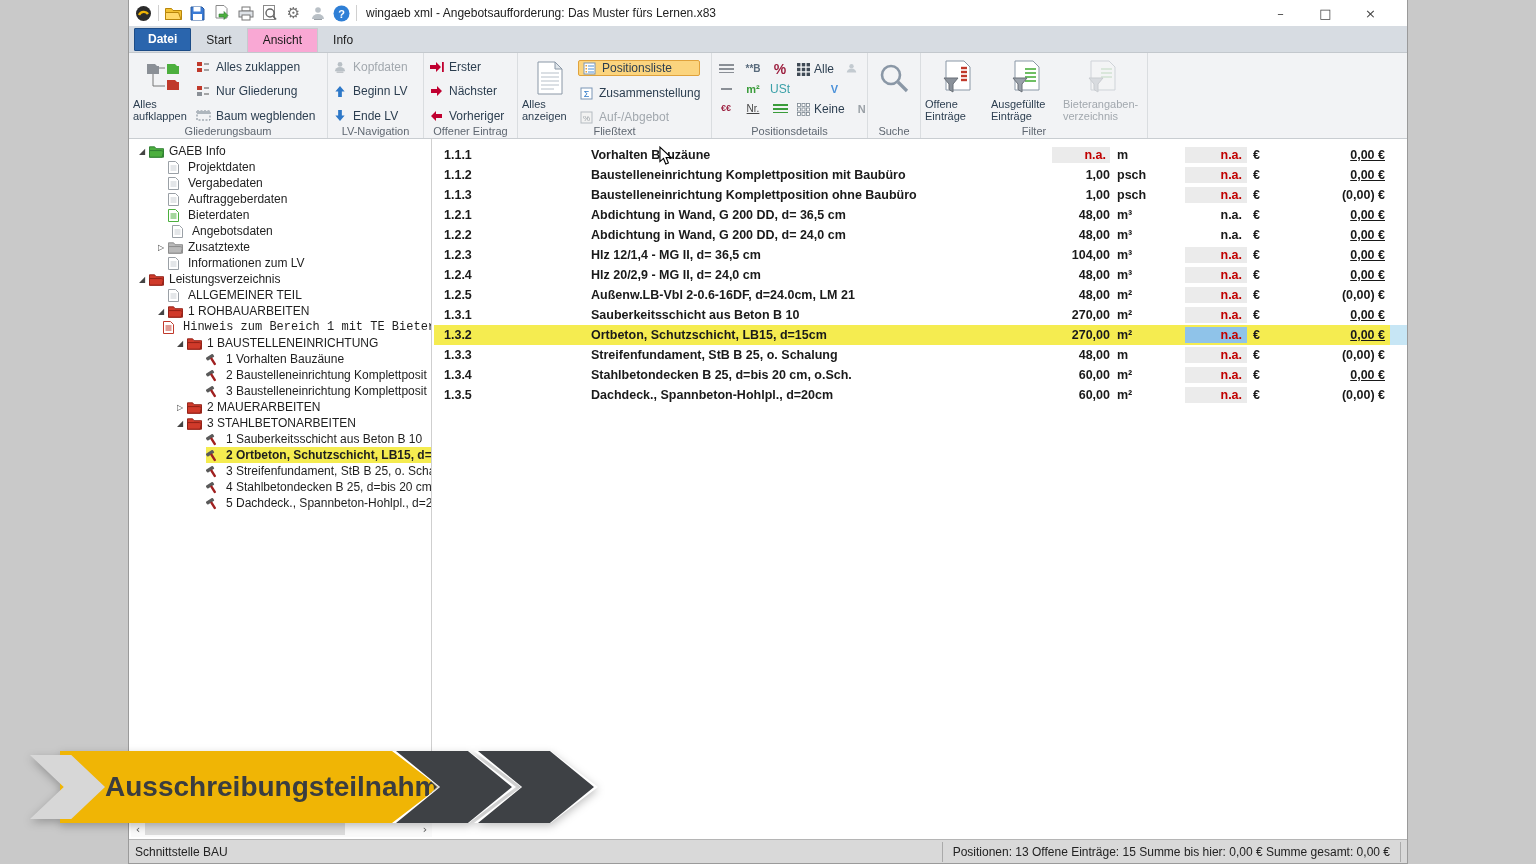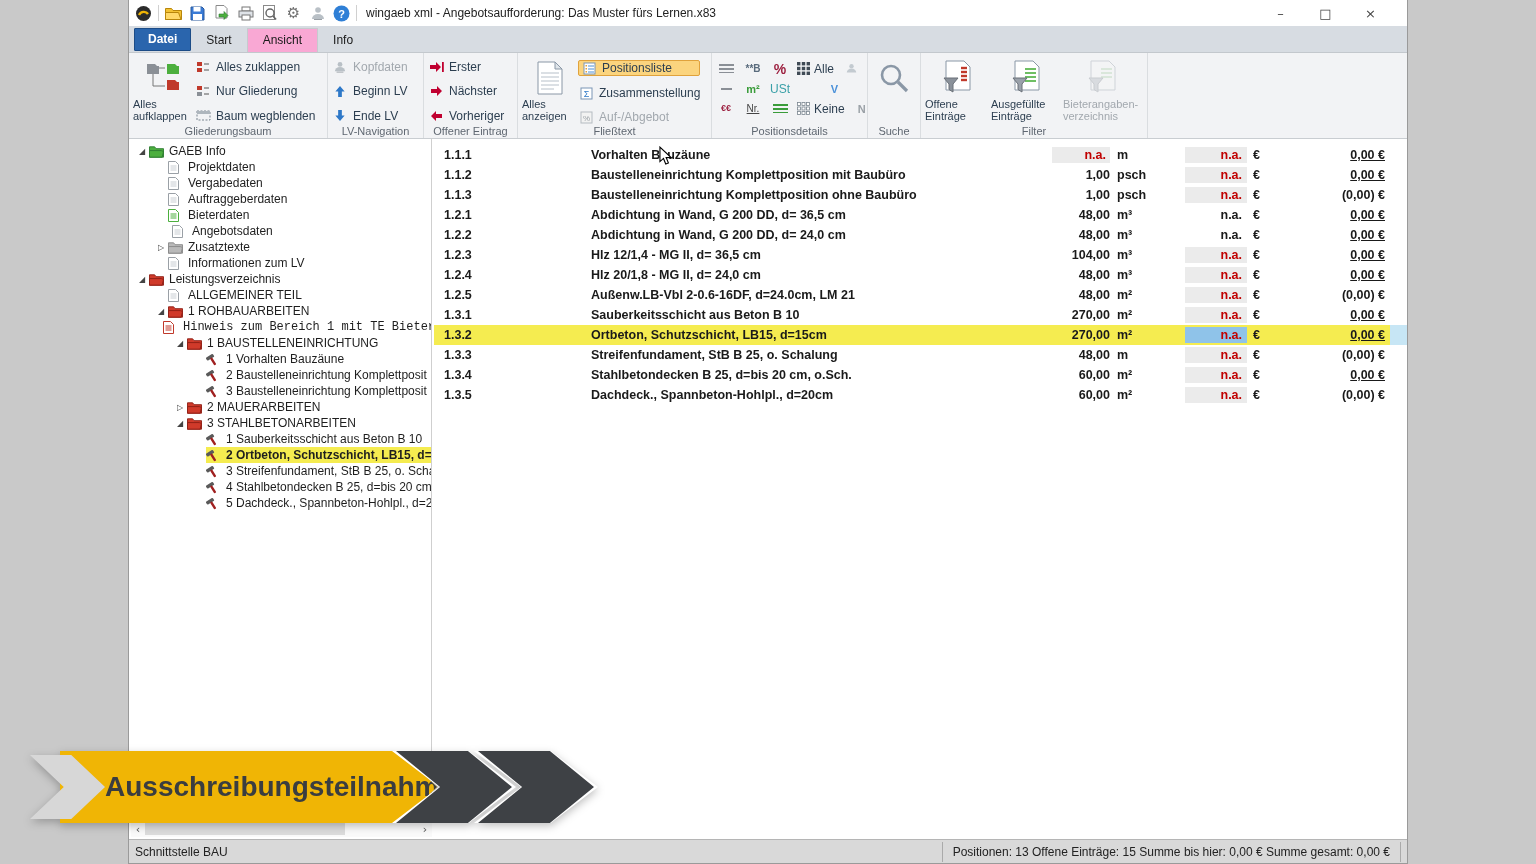--- a/index.html
+++ b/index.html
@@ -47,21 +47,21 @@
   .bars.green{background:repeating-linear-gradient(#3a9c3a 0 2px,transparent 2px 4px);height:9px;}
   .dash{width:11px;height:2px;background:#8a8f96;}
   .t-b{color:#5a6b7d;font-size:10px;font-weight:bold;}
   .t-pct{color:#9c1f3f;font-size:14px;font-weight:bold;}
   .t-m2{color:#3a9c3a;font-weight:bold;}
   .t-ust{color:#3aa0a8;font-size:12px;}
   .t-eur{color:#9c1f3f;font-size:9px;font-weight:bold;line-height:.8;text-align:center;}
   .t-nr{color:#444;font-size:10px;text-decoration:underline;}
   .t-v{color:#4a90d9;font-weight:bold;}
   .t-n{color:#9aa0a6;font-weight:bold;}
-  .gridlbl{display:flex;align-items:center;gap:4px;font-size:12px;color:#2c3e50;}
+  .gridlbl{display:flex;align-items:flex-end;gap:4px;font-size:12px;color:#2c3e50;}
   
   .content{position:absolute;top:139px;left:0;right:0;bottom:42px;background:#fff;}
   .tree-panel{position:absolute;left:0;top:0;bottom:0;width:303px;overflow:hidden;border-right:1px solid #cfcfcf;padding-top:4px;}
   .tree-item{height:16px;display:flex;align-items:center;font-size:12px;color:#1e1e1e;white-space:nowrap;}
   .expander{width:14px;font-size:8px;color:#444;text-align:center;flex:none;font-family:"DejaVu Sans",sans-serif;}
   .thl{display:flex;align-items:center;flex:1;height:16px;overflow:hidden;}
   .tree-item.selected .thl{background:var(--row-highlight);font-weight:bold;}
   .ticon{width:17px;display:flex;align-items:center;flex:none;}
   .tlabel{padding-left:3px;overflow:hidden;}
   .table-panel{position:absolute;left:305px;right:0;top:0;bottom:0;overflow:hidden;padding-top:6px;}
@@ -883,21 +883,21 @@
     <span class="c-unit">m³</span>
     <span class="c-price">
               <span class="nabox">n.a.</span>
               <span>€</span>
             </span>
     <span class="c-total"><span class="tot-u">0,00 €</span></span>
   </div>
 
   <div class="trow">
     <span class="c-pos">1.2.4</span>
-    <span class="c-desc">Hlz 20/1,8 - MG II, d= 24,0 cm</span>
+    <span class="c-desc">Hlz 20/2,9 - MG II, d= 24,0 cm</span>
     <span class="c-qty">48,00</span>
     <span class="c-unit">m³</span>
     <span class="c-price">
               <span class="nabox">n.a.</span>
               <span>€</span>
             </span>
     <span class="c-total"><span class="tot-u">0,00 €</span></span>
   </div>
 
   <div class="trow">

